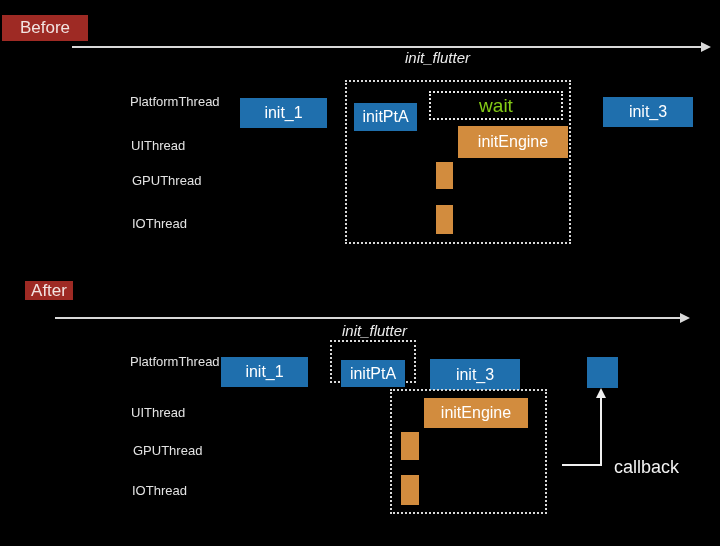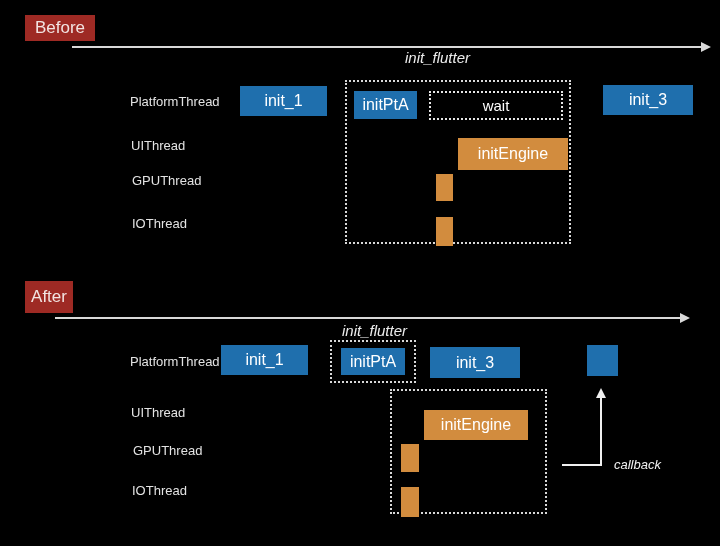--- a/index.html
+++ b/index.html
@@ -23,33 +23,33 @@
     border-bottom:10px solid #f0f0f0;
   }
   .vline { position:absolute; width:2px; background:#f0f0f0; }
   .hline { position:absolute; height:2px; background:#f0f0f0; }
   .timeline-label { position:absolute; color:#ececec; font-size:15px;font-style:italic; }
   .thread-label { position:absolute; color:#e3e3e3; font-size:13px;margin-left:48px; }
   .block {
     position:absolute; display:flex; align-items:center; justify-content:center;
     color:#fff; font-size:16px;
   }
-  .blue   { background:var(--blue,#1f6fad); }
-  .orange { background:var(--orange,#d28c3e);margin-top:12px; }
+  .blue   { background:var(--blue,#1f6fad);margin-top:12px; }
+  .orange { background:var(--orange,#d28c3e); }
   .scope  { position:absolute; border:2px dotted #d8d8d8; }
-  .waitbox{ border:2px dotted #e6e6e6; font-size:15px; color:#ffffff; }
-  .annot  { position:absolute; color:#f2f2f2; font-size:13px;font-style:italic; }
+  .waitbox{ border:2px dotted #e6e6e6; font-size:19px; color:#84cc16; }
+  .annot  { position:absolute; color:#f2f2f2; font-size:18px; }
 </style>
 </head>
 <body>
 
 <div class="canvas">
 
   <div>
-    <div class="badge" style="left:25px; top:15px; width:70px; height:26px;">Before</div>
+    <div class="badge" style="left:2px; top:15px; width:86px; height:26px;">Before</div>
 
     <div class="arrow-line" style="left:72px; top:46px; width:630px;"></div>
     <div class="arrow-head-right" style="left:701px; top:42px;"></div>
 
     <div class="timeline-label" style="left:405px; top:49px;">init_flutter</div>
 
     <div class="thread-label" style="left:82px; top:94px;">PlatformThread</div>
     <div class="thread-label" style="left:83px; top:138px;">UIThread</div>
     <div class="thread-label" style="left:84px; top:173px;">GPUThread</div>
     <div class="thread-label" style="left:84px; top:216px;">IOThread</div>
@@ -64,21 +64,21 @@
 
     <div class="block orange" style="left:458px; top:126px; width:110px; height:32px;">initEngine</div>
 
     <div class="block orange" style="left:436px; top:162px; width:17px; height:27px;"></div>
     <div class="block orange" style="left:436px; top:205px; width:17px; height:29px;"></div>
 
     <div class="block blue" style="left:603px; top:85px; width:90px; height:30px;">init_3</div>
   </div>
 
   <div>
-    <div class="badge" style="left:25px; top:281px; width:48px; height:32px;">After</div>
+    <div class="badge" style="left:25px; top:281px; width:48px; height:19px;">After</div>
 
     <div class="arrow-line" style="left:55px; top:317px; width:627px;"></div>
     <div class="arrow-head-right" style="left:680px; top:313px;"></div>
 
     <div class="timeline-label" style="left:342px; top:322px;">init_flutter</div>
 
     <div class="thread-label" style="left:82px; top:354px;">PlatformThread</div>
     <div class="thread-label" style="left:83px; top:405px;">UIThread</div>
     <div class="thread-label" style="left:85px; top:443px;">GPUThread</div>
     <div class="thread-label" style="left:84px; top:483px;">IOThread</div>

